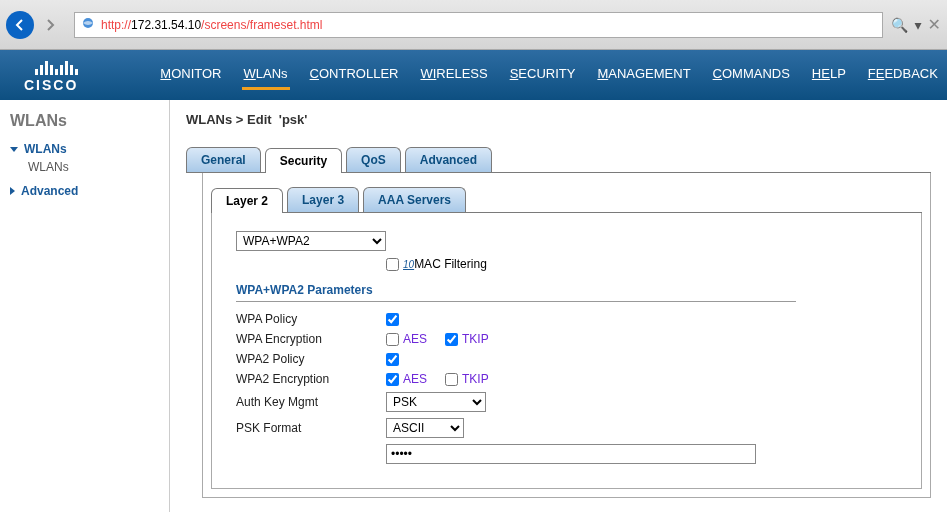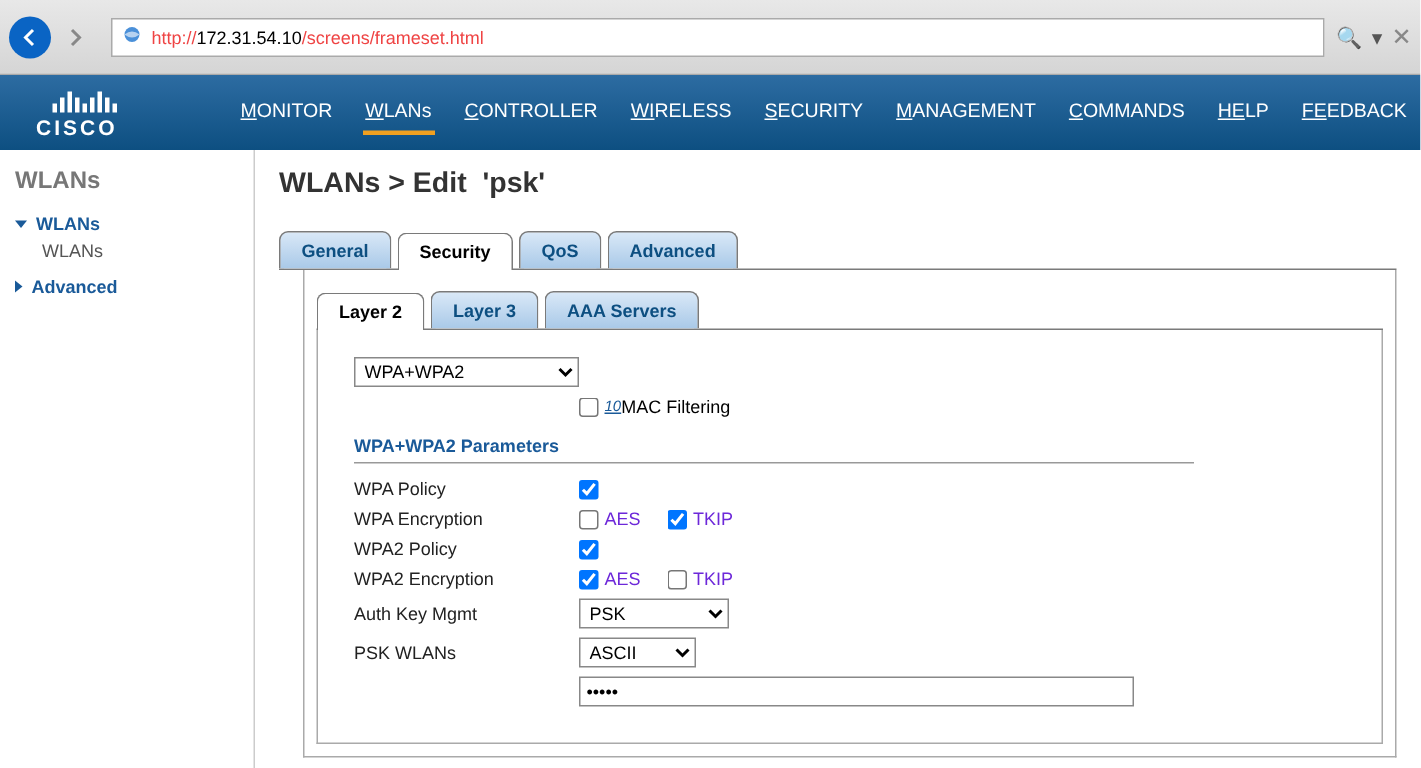--- a/index.html
+++ b/index.html
@@ -32,21 +32,21 @@
   .main-layout { display: flex; height: calc(512px - 100px); }
   .sidebar { width: 170px; padding: 12px 10px; border-right: 1px solid #ccc; }
   .sidebar h3 { font-size: 16px; color: #777; margin-bottom: 12px; }
   .tree-item { display: flex; align-items: center; color: #1a5a99; font-weight: bold; cursor: pointer; margin-bottom: 4px; }
   .tree-arrow { width: 0; height: 0; border-left: 4px solid transparent; border-right: 4px solid transparent; display: inline-block; margin-right: 6px; }
   .tree-arrow.down { border-top: 5px solid #1a5a99; }
   .tree-arrow.right { border-left: 5px solid #1a5a99; border-top: 4px solid transparent; border-bottom: 4px solid transparent; border-right: none; }
   .tree-sub { margin-left: 18px; color: #555; font-weight: normal; margin-bottom: 10px; }
 
   .content { flex: 1; padding: 12px 16px; overflow: auto; }
-  .page-title { font-size: 19px; color: #333; margin-bottom: 20px; }
+  .page-title { font-size: 13px; color: #333; margin-bottom: 20px; }
   .page-title b { font-weight: bold; }
 
   
   .tab-row { display: flex; border-bottom: 1px solid #7a7a7a; }
   .tab { padding: 5px 14px; border: 1px solid #7a7a7a; border-bottom: none; border-top-left-radius: 6px; border-top-right-radius: 6px; margin-right: 4px; font-weight: bold; font-size: 12px; cursor: pointer; }
   .tab.inactive { background: linear-gradient(#d9e8f7, #a9c9e8); color: #0d4f81; }
   .tab.active { background: #fff; color: #000; position: relative; top: 1px; }
   .sub-tab-wrap { border: 1px solid #aaa; border-top: none; padding: 14px 8px 8px 8px; margin-left: 16px; }
   .sub-tab-row { display: flex; border-bottom: 1px solid #7a7a7a; }
   
@@ -206,21 +206,21 @@
               <span class="chk-label">TKIP</span>
           </div>
         </div>
 
         <div class="form-row">
           <div class="form-label">Auth Key Mgmt</div>
           <select class="med"><option>PSK</option></select>
         </div>
 
         <div class="form-row">
-          <div class="form-label">PSK WLANs</div>
+          <div class="form-label">PSK Format</div>
           <select class="small"><option>ASCII</option></select>
         </div>
 
         <div class="form-row">
           <div class="form-label"></div>
           <input type="password" value="•••••" style="">
         </div>
 
       </div>
     </div>

